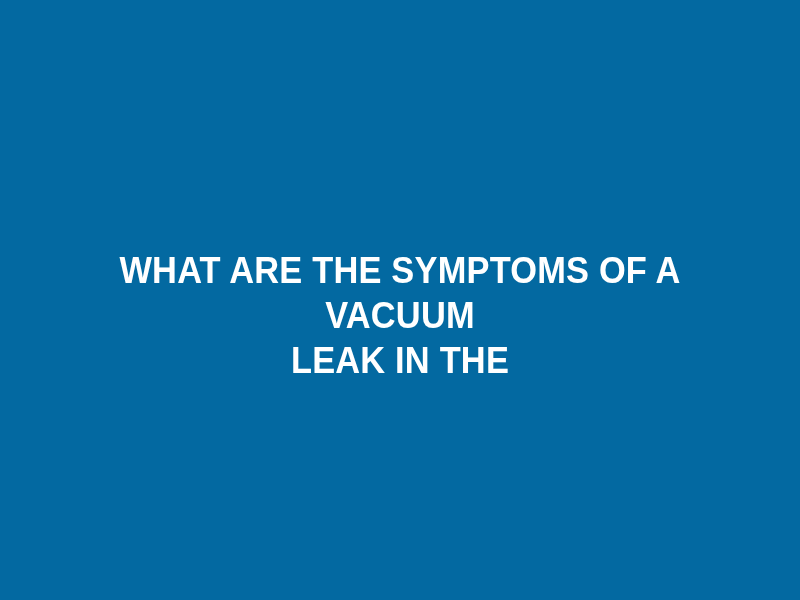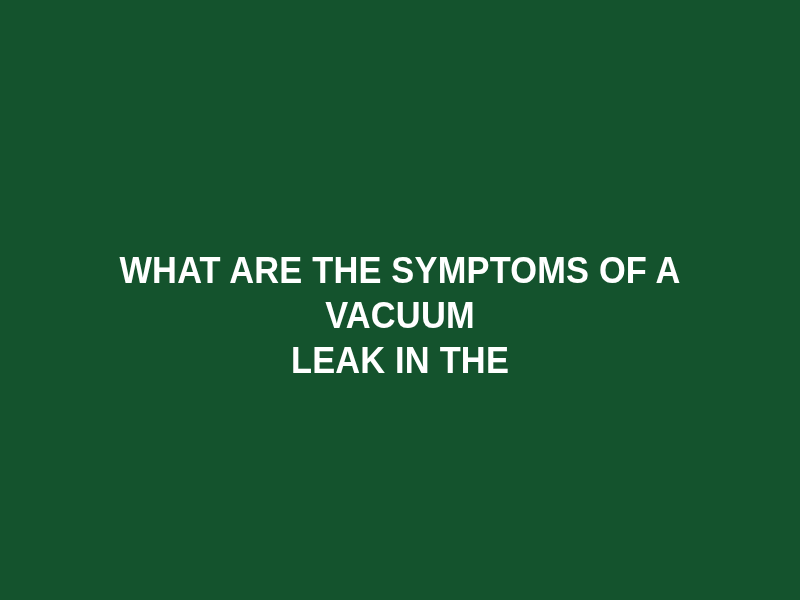--- a/index.html
+++ b/index.html
@@ -47,21 +47,21 @@
     text-transform: uppercase;
     white-space: pre-line;
     -webkit-font-smoothing: antialiased;
     transform: scaleX(0.93);
     transform-origin: center top;
   }
 </style>
 </head>
 <body>
 
-<div id="title-card" style="background: #14532d;">
+<div id="title-card" style="background: #0369a1;">
 
   <div id="title-block">
 
     <h1 id="title-heading" style="color: rgb(255, 255, 255);">WHAT ARE THE SYMPTOMS OF A VACUUM
 LEAK IN THE</h1>
 
   </div>
 
 </div>
 

